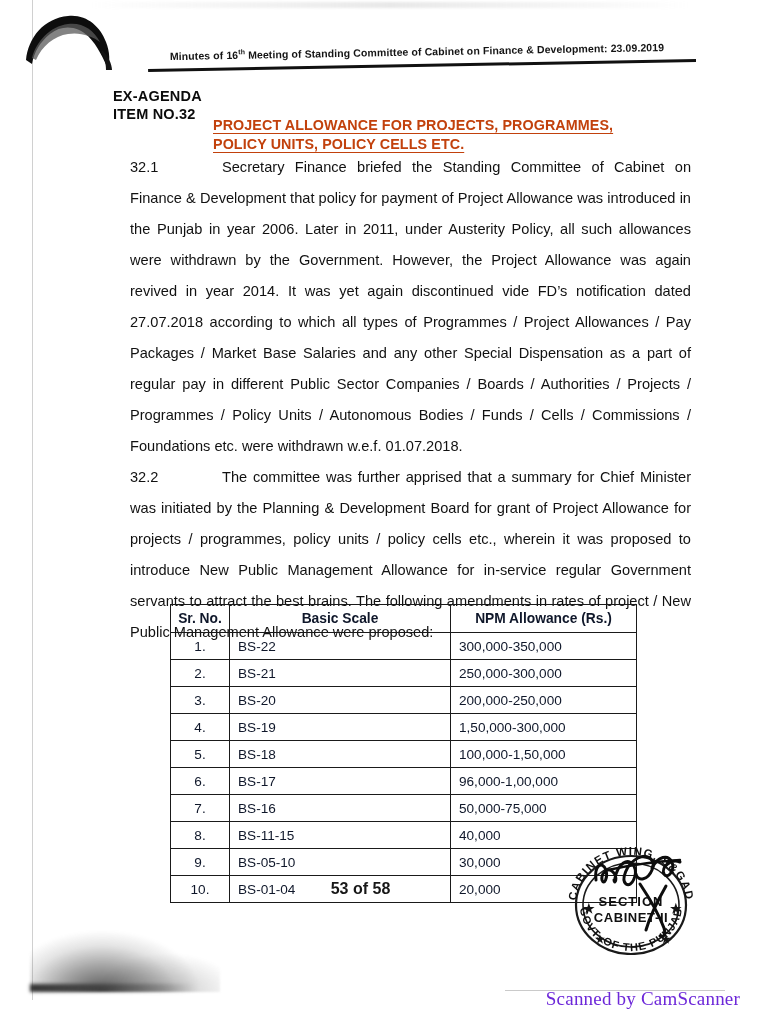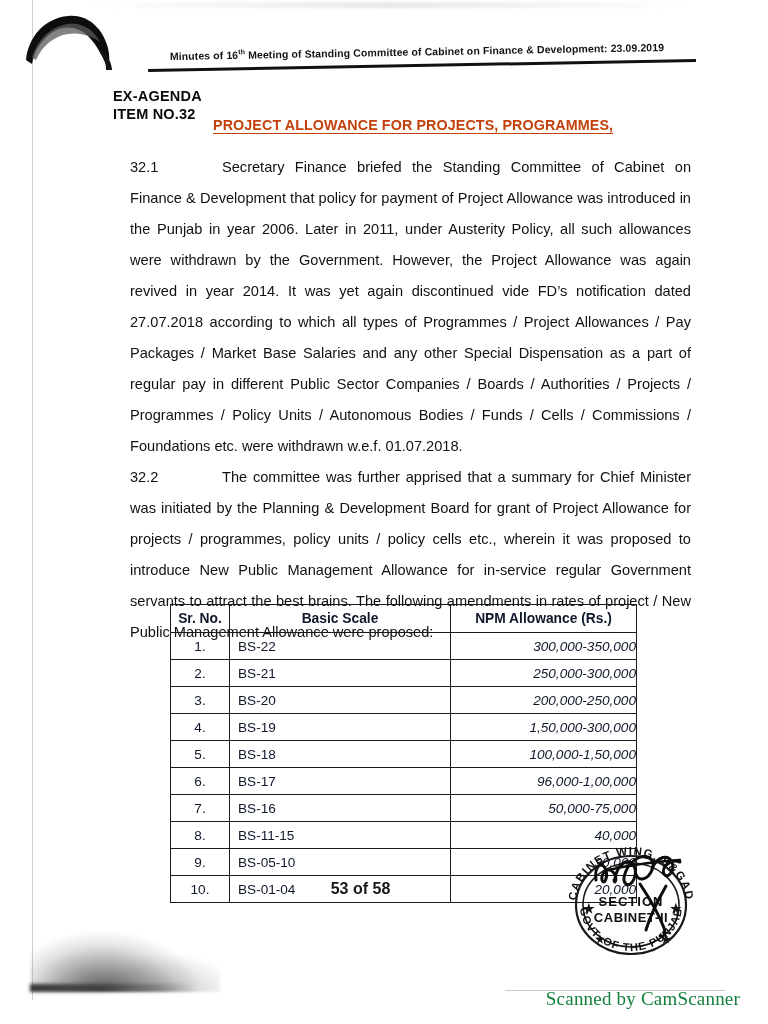--- a/index.html
+++ b/index.html
@@ -194,23 +194,22 @@
   .npm-table td.c-sr {
     text-align: center;
     width: 58px;
   }
   .npm-table td.c-scale {
     text-align: left;
     padding-left: 8px;
     width: 212px;
   }
   .npm-table td.c-amt {
-    text-align: right;
-    padding-left: 0;
-    font-style: italic;
+    text-align: left;
+    padding-left: 8px;
   }
   .npm-table th.h-sr { width: 58px; }
   .npm-table th.h-scale { width: 212px; }
 
   
   .page-number {
     position: absolute;
     left: 0;
     top: 880px;
     width: 768px;
@@ -247,21 +246,21 @@
 
   
   .camscanner {
     position: absolute;
     left: 0;
     top: 988px;
     width: 740px;
     text-align: right;
     font-family: "Liberation Serif", serif;
     font-size: 19px;
-    color: #15803d;
+    color: #6d28d9;
     letter-spacing: 0.2px;
     z-index: 9;
   }
   .cam-rule {
     position: absolute;
     left: 505px;
     top: 990px;
     width: 220px;
     height: 1px;
     background: rgba(150,150,150,0.5);
@@ -291,20 +290,21 @@
     <div class="rh-text">
       <span>Minutes of 16</span><sup>th</sup><span> Meeting of Standing Committee of Cabinet on Finance &amp; Development: 23.09.2019</span>
     </div>
     <div class="rh-rule"></div>
   </div>
 
   <div class="heading-row">
     <div class="agenda-label">EX-AGENDA ITEM NO.32</div>
     <div class="heading-title">
       <span>PROJECT ALLOWANCE FOR PROJECTS, PROGRAMMES,</span>
+      <span class="last-line">POLICY UNITS, POLICY CELLS ETC.</span>
     </div>
   </div>
 
   <div class="body-block">
     <p class="para para-1">
       <span class="pnum">32.1</span><span>Secretary Finance briefed the Standing Committee of Cabinet on Finance &amp; Development that policy for payment of Project Allowance was introduced in the Punjab in year 2006. Later in 2011, under Austerity Policy, all such allowances were withdrawn by the Government. However, the Project Allowance was again revived in year 2014.  It was yet again discontinued vide FD’s notification dated 27.07.2018 according to which all types of Programmes / Project Allowances / Pay Packages / Market Base Salaries and any other Special Dispensation as a part of regular pay in different Public Sector Companies / Boards / Authorities / Projects / Programmes / Policy Units / Autonomous Bodies / Funds / Cells / Commissions / Foundations etc. were withdrawn w.e.f. 01.07.2018.</span>
     </p>
     <p class="para para-2">
       <span class="pnum">32.2</span><span>The committee was further apprised that a summary for Chief Minister was initiated by the Planning &amp; Development Board for grant of Project Allowance for projects / programmes, policy units / policy cells etc., wherein it was proposed to introduce New Public Management Allowance for in-service regular Government servants to attract the best brains. The following amendments in rates of project / New Public Management Allowance were proposed:</span>
     </p>

